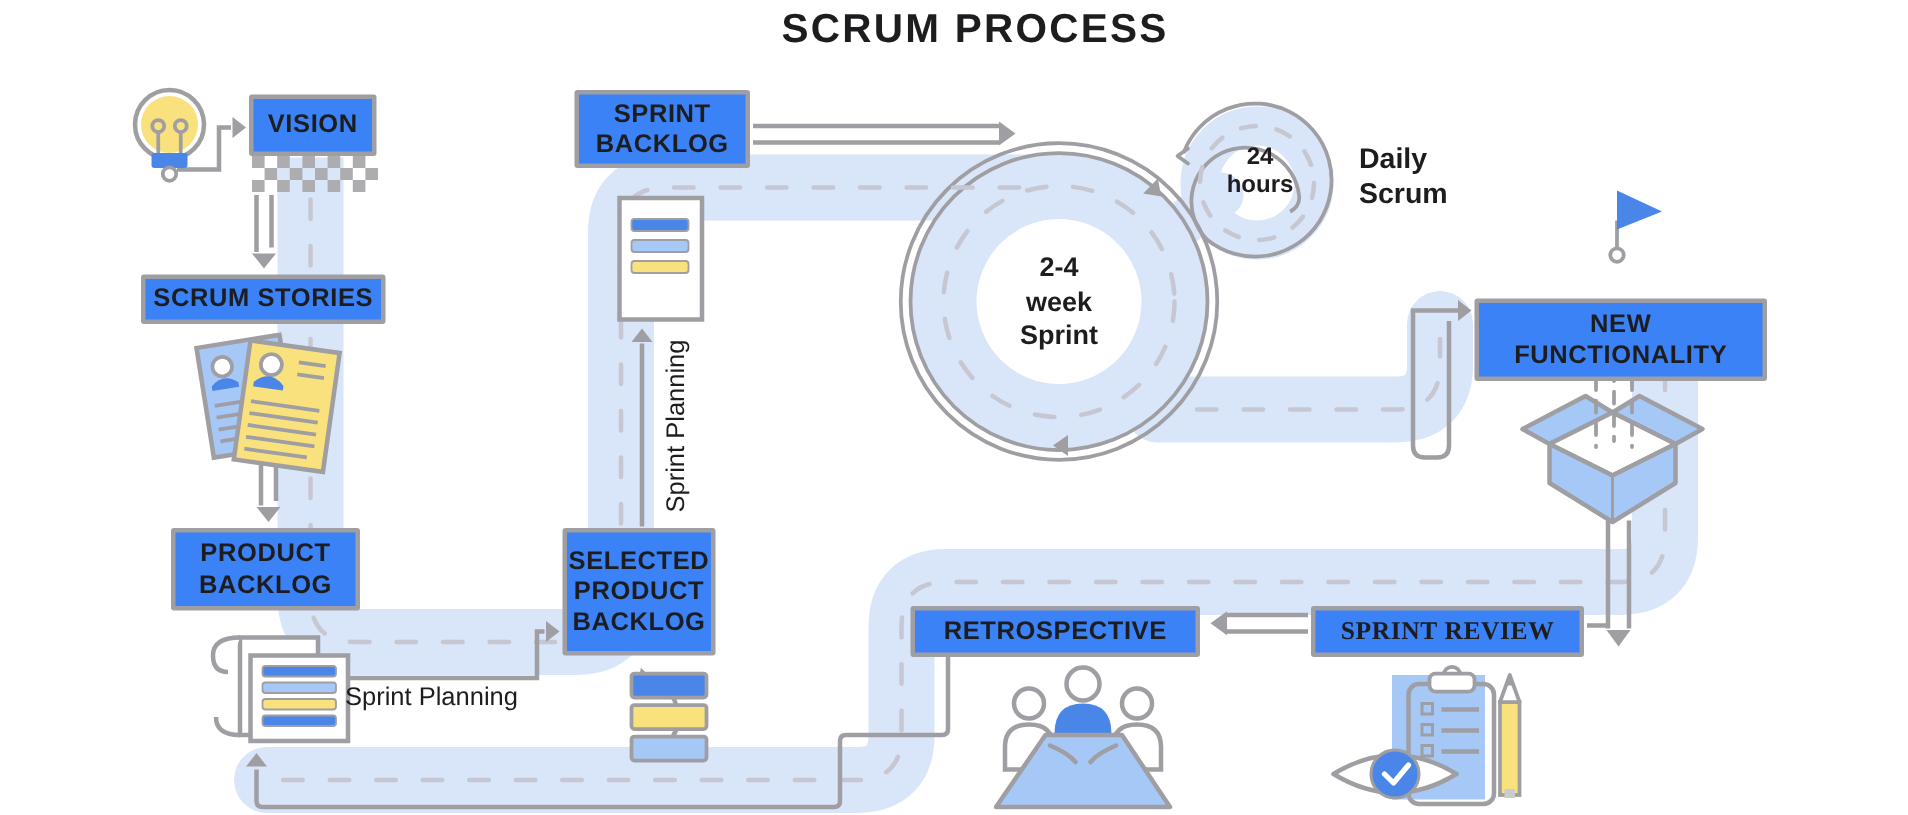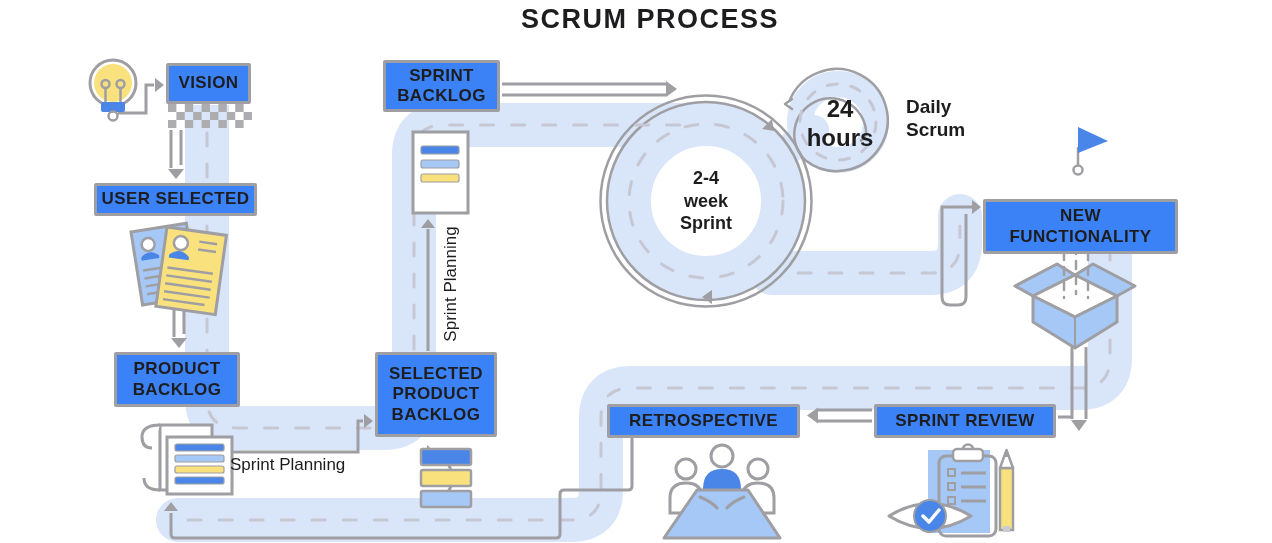--- a/index.html
+++ b/index.html
@@ -20,40 +20,40 @@
     position:absolute;box-sizing:border-box;background:#3b82f6;
     border:3px solid var(--outline);border-radius:2px;
     display:flex;align-items:center;justify-content:center;text-align:center;
     font-size:17px;font-weight:600;letter-spacing:.4px;line-height:1.18;
     white-space:pre-line;color:var(--text);
   }
   .vision{left:166px;top:63px;width:85px;height:41px;}
   .user-stories{left:94px;top:183px;width:163px;height:33px;}
   .product-backlog{left:114px;top:352px;width:126px;height:55px;}
   .sprint-backlog{left:383px;top:60px;width:117px;height:52px;}
-  .selected-product-backlog{left:375px;top:352px;width:122px;height:85px;}
+  .selected-product-backlog{left:375px;top:352px;width:102px;height:85px;}
   .new-functionality{left:983px;top:183px;width:195px;height:55px;margin-top:16px;}
-  .sprint-review{left:874px;top:404px;width:182px;height:34px;}
+  .sprint-review{left:874px;top:404px;width:182px;height:34px;font-family:Liberation Serif, serif;}
   .retrospective{left:607px;top:404px;width:193px;height:34px;}
   .flabel{
     position:absolute;font-size:17px;font-weight:400;color:var(--text);
     white-space:pre-line;line-height:1.2;
   }
   .sp-bottom{left:230px;top:455px;}
   .sp-vertical{
     left:381px;top:274px;width:140px;height:20px;text-align:center;
     transform:rotate(-90deg);
   }
   .sprint-duration{
     left:656px;top:167px;width:100px;text-align:center;
     font-size:18px;font-weight:600;line-height:1.25;
   }
   .hours{
     left:790px;top:95px;width:100px;text-align:center;
-    font-size:24px;font-weight:600;line-height:1.2;
+    font-size:16px;font-weight:600;line-height:1.2;
   }
   .daily-scrum{
     left:906px;top:96px;width:90px;text-align:left;
     font-size:19px;font-weight:600;line-height:1.2;
   }
   .flabel,.title,.nbox{pointer-events:none;}
 </style>
 </head>
 <body>
 
@@ -229,21 +229,21 @@
       <circle cx="722" cy="456" r="11" fill="#fff" style="stroke:var(--outline)" stroke-width="3"></circle>
       <path d="M 703 491 V 489 Q 703 469 722 469 Q 741 469 741 489 V 491 Z" style="fill:var(--blue)"></path>
       <path d="M 697 490 H 748 L 780 538 H 664 Z" style="fill:var(--light_blue);stroke:var(--outline)" stroke-width="3" stroke-linejoin="round"></path>
       <path d="M 700 497 Q 712 502 717 508 M 744 497 Q 732 502 727 508" fill="none" style="stroke:var(--outline)" stroke-width="3" stroke-linecap="round"></path>
     </g>
   </svg>
 
   <div class="title">SCRUM PROCESS</div>
 
   <div class="nbox vision">VISION</div>
-  <div class="nbox user-stories">USER SELECTED</div>
+  <div class="nbox user-stories">SCRUM STORIES</div>
   <div class="nbox product-backlog">PRODUCT
 BACKLOG</div>
   <div class="nbox sprint-backlog">SPRINT
 BACKLOG</div>
   <div class="nbox selected-product-backlog">SELECTED
 PRODUCT
 BACKLOG</div>
   <div class="nbox new-functionality">NEW
 FUNCTIONALITY</div>
   <div class="nbox sprint-review">SPRINT REVIEW</div>

